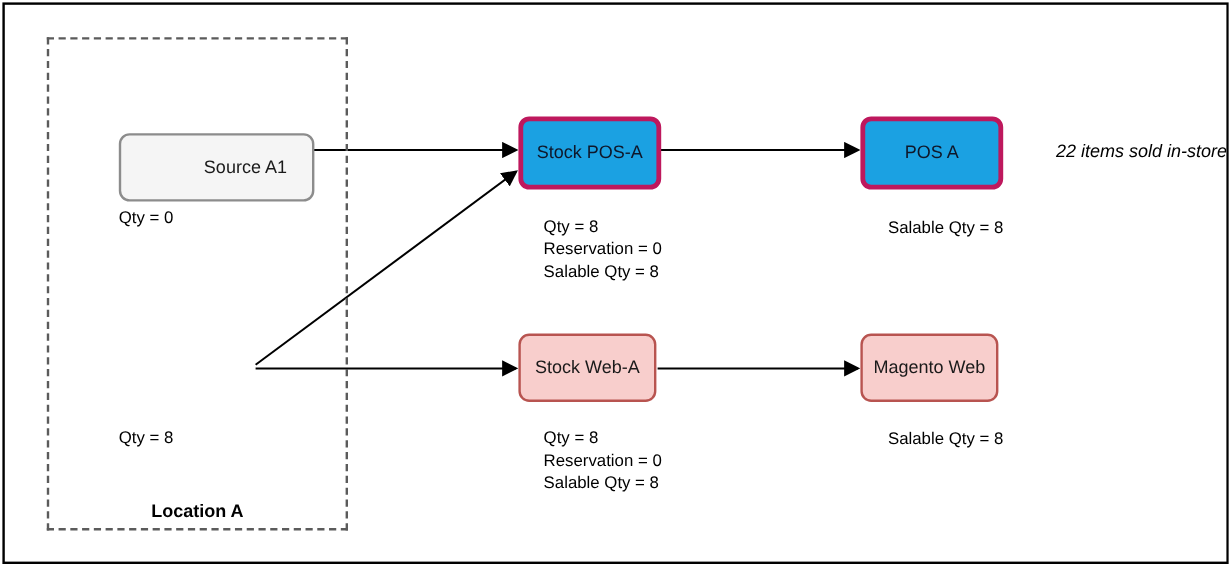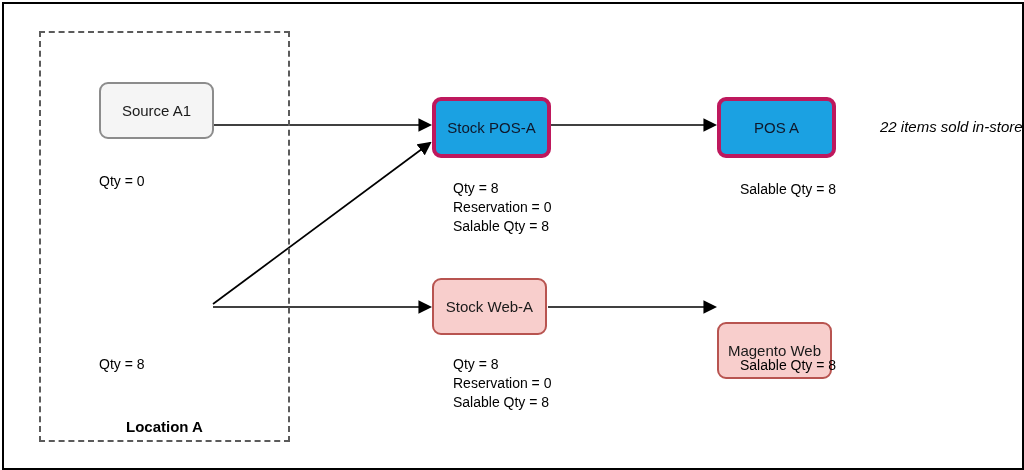--- a/index.html
+++ b/index.html
@@ -88,21 +88,21 @@
     <line x1="209" y1="300" x2="426" y2="139" stroke="#000000" stroke-width="1.7" marker-end="url(#arrow)"></line>
     <line x1="209" y1="303" x2="426" y2="303" stroke="#000000" stroke-width="1.7" marker-end="url(#arrow)"></line>
     <line x1="544" y1="121" x2="711" y2="121" stroke="#000000" stroke-width="1.7" marker-end="url(#arrow)"></line>
     <line x1="544" y1="303" x2="711" y2="303" stroke="#000000" stroke-width="1.7" marker-end="url(#arrow)"></line>
   </svg>
 
   <div class="abs location-group">
     <div class="location-label">Location A</div>
   </div>
 
-  <div class="abs node gray" style="left:95px; top:78px;">
+  <div class="abs node gray" style="left:95px; top:107px;padding-left:48px;">
     <span>Source A1</span>
   </div>
   <div class="abs caption centered" style="left:95px; top:169px; width:115px;">Qty = 0</div>
 
   <div class="abs caption centered" style="left:95px; top:352px; width:115px;">Qty = 8</div>
 
   <div class="abs node blue" style="left:428px; top:93px;">
     <span>Stock POS-A</span>
   </div>
   <div class="abs stats" style="left:449px; top:175px;">
@@ -118,20 +118,20 @@
     <div>Qty = 8</div>
     <div>Reservation = 0</div>
     <div>Salable Qty = 8</div>
   </div>
 
   <div class="abs node blue" style="left:713px; top:93px;">
     <span>POS A</span>
   </div>
   <div class="abs caption" style="left:736px; top:177px;">Salable Qty = 8</div>
 
-  <div class="abs node pink" style="left:713px; top:274px;margin-top:44px;">
+  <div class="abs node pink" style="left:713px; top:274px;">
     <span>Magento Web</span>
   </div>
   <div class="abs caption" style="left:736px; top:353px;">Salable Qty = 8</div>
 
   <div class="abs annotation" style="left:876px; top:114px;">22 items sold in-store</div>
 
 </div>
 
 </body></html>

